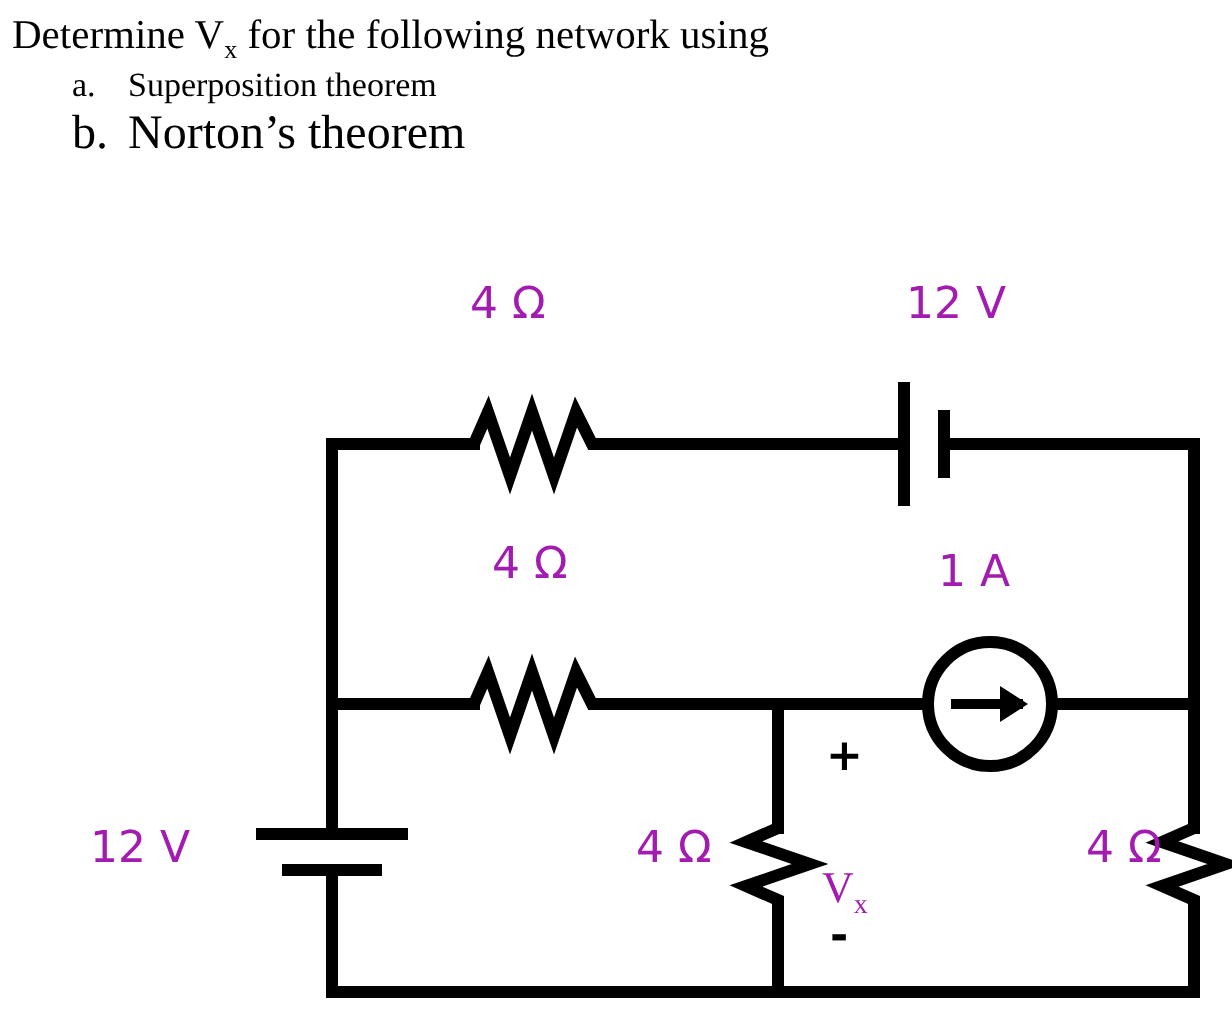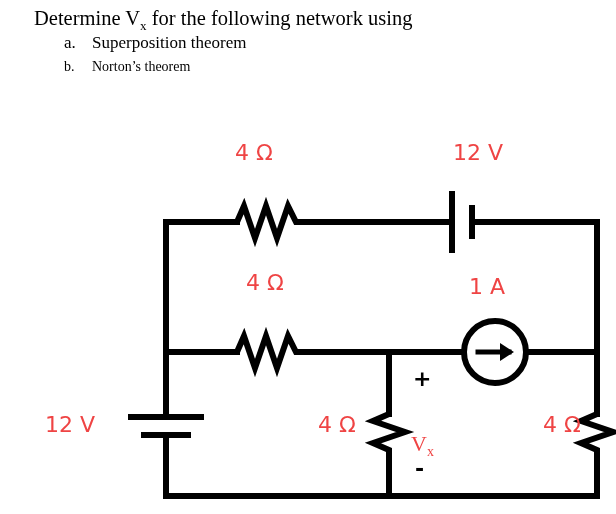--- a/index.html
+++ b/index.html
@@ -12,59 +12,58 @@
     width: 616px;
     height: 514px;
     background: #ffffff;
     overflow: hidden;
   }
   .prompt {
     position: absolute;
     font-family: "Liberation Serif", "DejaVu Serif", serif;
     color: #000000;
     white-space: pre;
-    margin-left: 28px;
   }
   #prompt-line-main {
     left: 6px;
     top: 6px;
     font-size: 20.5px;
     line-height: 24px;
   }
   .sub {
     font-size: 13px;
     vertical-align: sub;
   }
   #prompt-item-a {
     left: 36px;
     top: 31px;
     font-size: 17px;
     line-height: 24px;
   }
   #prompt-item-b {
     left: 36px;
     top: 55px;
-    font-size: 14px;
+    font-size: 24px;
     line-height: 24px;
   }
   .item-marker {
     display: inline-block;
     width: 28px;
   }
   #circuit-area {
     position: absolute;
     left: 0;
     top: 96px;
     width: 616px;
     height: 418px;
   }
   .clabel {
     position: absolute;
     font-family: "DejaVu Sans", "Liberation Sans", sans-serif;
-    color: #ef4444;
+    color: #a21caf;
     white-space: pre;
     font-size: 22px;
   }
   .clabel-serif {
     font-family: "Liberation Serif", "DejaVu Serif", serif;
   }
   .sign {
     position: absolute;
     font-family: "DejaVu Sans", "Liberation Sans", sans-serif;
     color: #000000;

